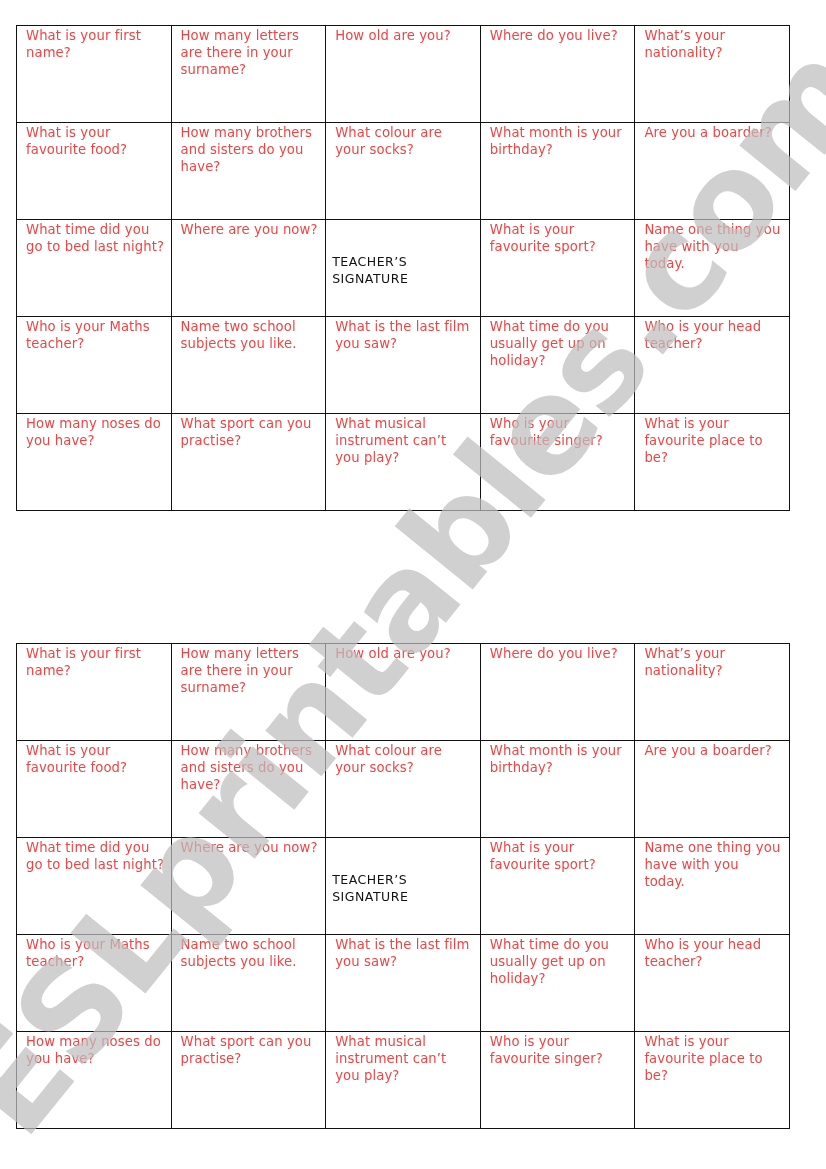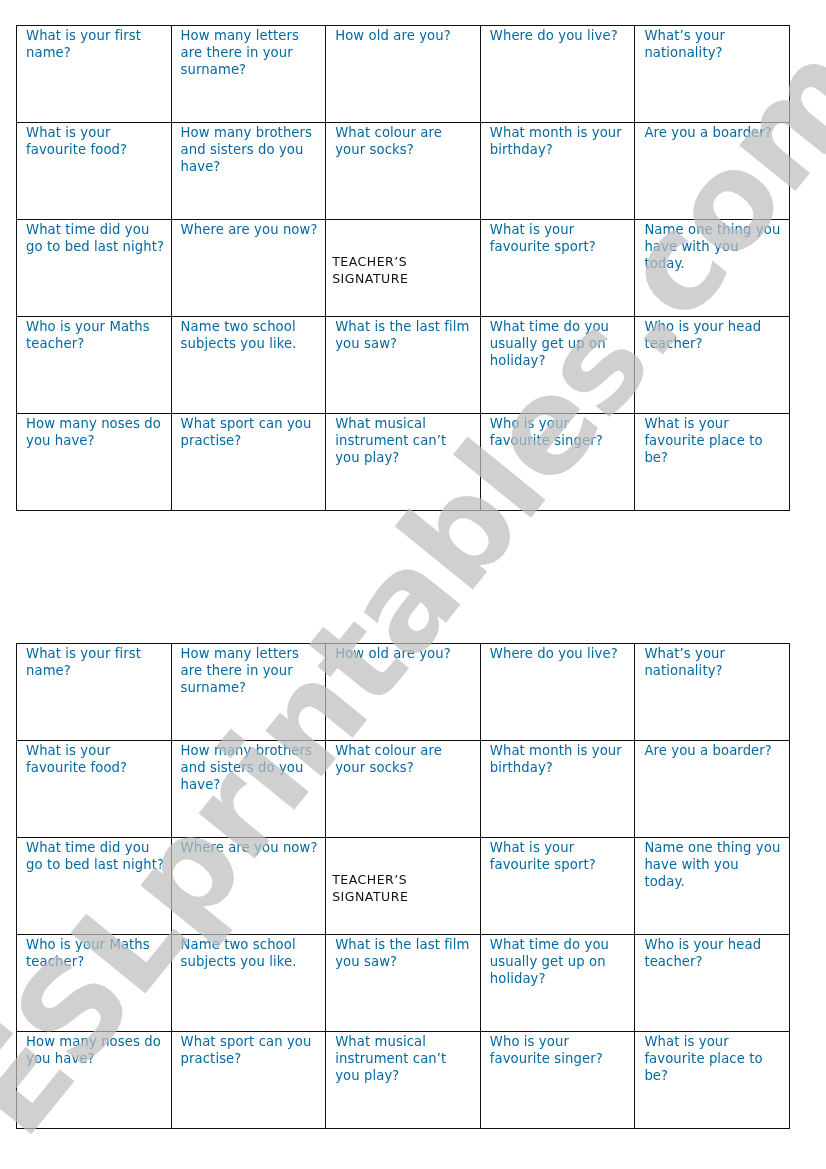--- a/index.html
+++ b/index.html
@@ -3,21 +3,21 @@
   <meta charset="utf-8">
   <style>
     html, body { margin: 0; padding: 0; background: #ffffff; }
     body { width: 826px; height: 1169px; position: relative; overflow: hidden;
       font-family: "DejaVu Sans", sans-serif; color: #111; }
     .page { position: absolute; left: 0; top: 0; width: 826px; height: 1169px; }
     table.bingo { position: absolute; left: 16px; border-collapse: collapse;
       table-layout: fixed; width: 774px; }
     table.bingo td { border: 1.5px solid #111; vertical-align: top;
       height: 96px; padding: 0 6px 0 9px; font-size: 13.2px; line-height: 17px;
-      color: #0369a1; letter-spacing: 0.1px; }
+      color: #ef4444; letter-spacing: 0.1px; }
     table.bingo td.teacher { vertical-align: middle;
       font-weight: normal; font-size: 12.5px; line-height: 17px; color: #111;
       letter-spacing: 0.5px; padding: 0 6px; }
     table.bingo td.teacher span { display: inline-block; padding-top: 4px; }
     table.bingo td .txt { display: block; padding-top: 1px; }
     #grid-1 { top: 25px; }
     #grid-2 { top: 643px; }
     .watermark { position: absolute; left: 413px; top: 590px;
       transform: translate(-50%, -50%) rotate(-51deg);
       font-family: "DejaVu Sans", sans-serif; font-weight: bold;

